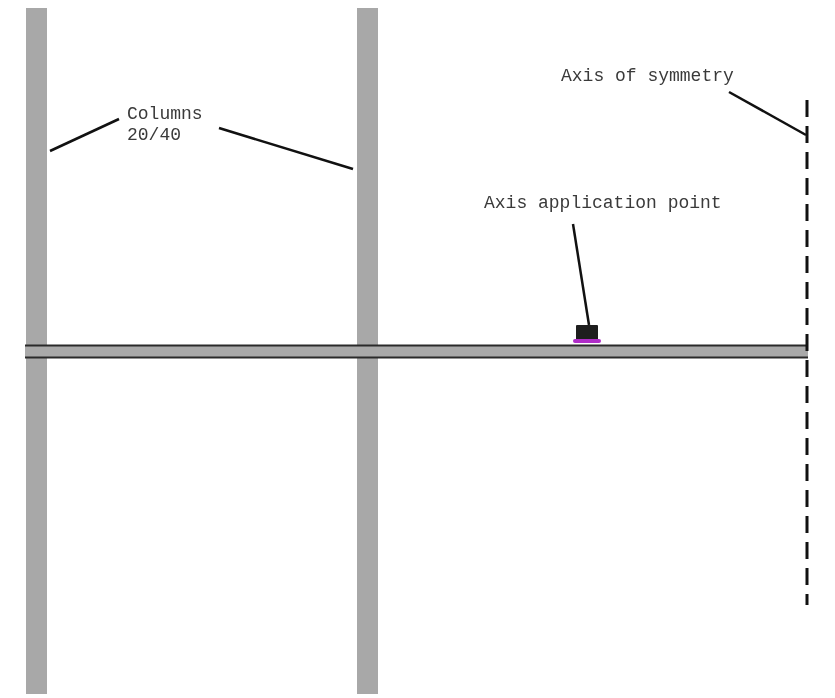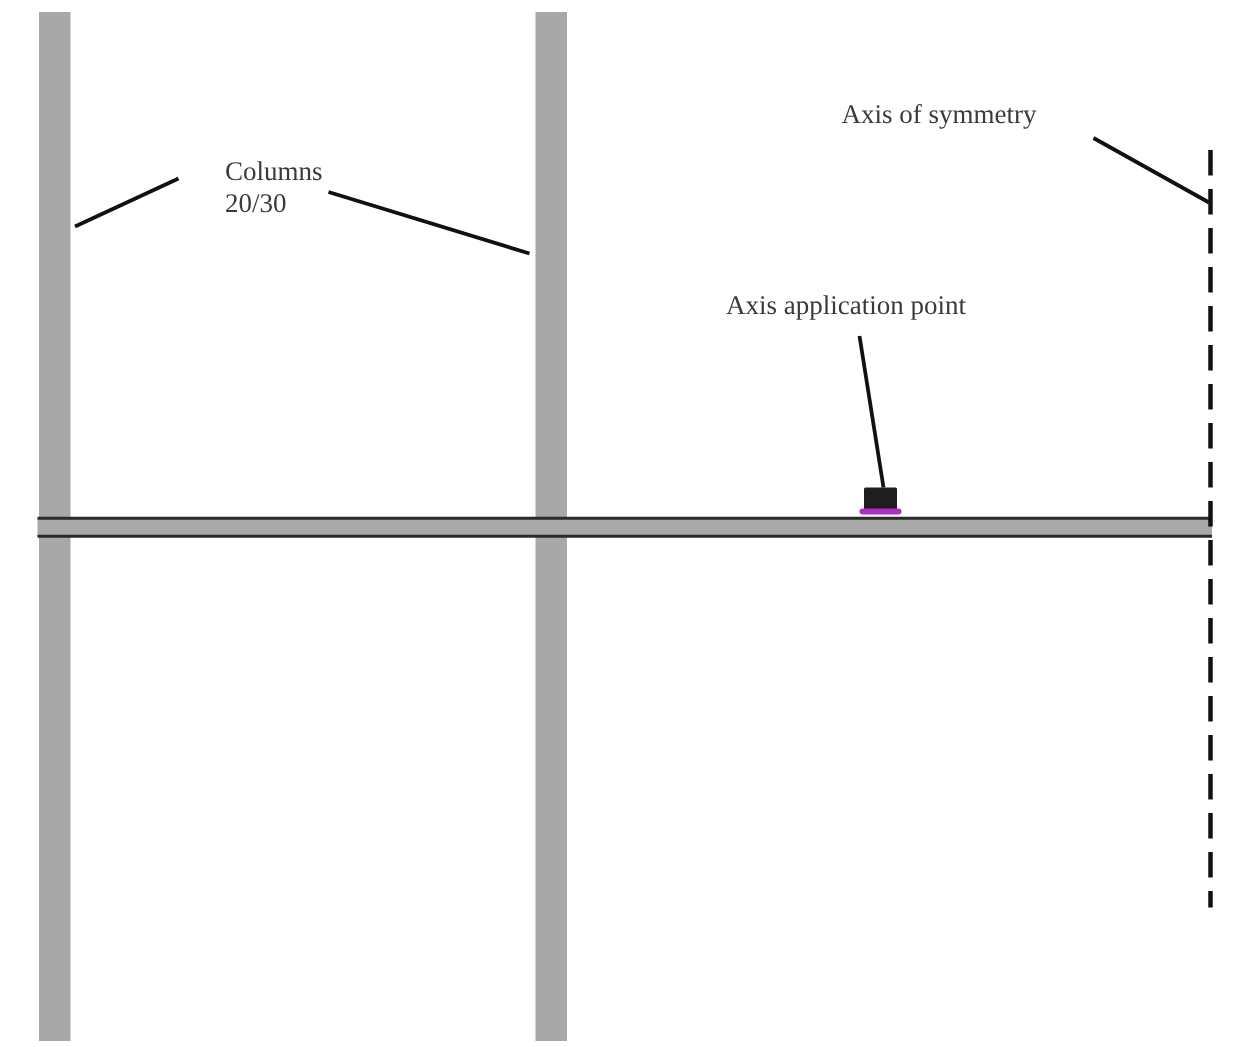--- a/index.html
+++ b/index.html
@@ -20,22 +20,23 @@
       top: 0;
       width: 835px;
       height: 698px;
     }
     .label {
       position: absolute;
       color: #3a3a3a;
       font-size: 18px;
       line-height: 21px;
       white-space: nowrap;
+      font-family: Liberation Mono, monospace;
     }
-    #columns-label { left: 127px; top: 104px; margin-left: 23px; }
+    #columns-label { left: 127px; top: 104px; }
     #load-label { left: 484px; top: 193px; }
     #axis-label { left: 561px; top: 66px; }
   </style>
 </head>
 <body>
 
 <svg id="diagram" viewBox="0 0 835 698" xmlns="http://www.w3.org/2000/svg">
 
   <rect x="26" y="8" width="21" height="686" fill="#a8a8a8"></rect>
   <rect x="357" y="8" width="21" height="686" fill="#a8a8a8"></rect>
@@ -54,18 +55,18 @@
   <line x1="807" y1="100" x2="807" y2="605" stroke="#111111" stroke-width="3" stroke-dasharray="17 9"></line>
 
   <line x1="50" y1="151" x2="119" y2="119" stroke="#111111" stroke-width="2.5"></line>
   <line x1="219" y1="128" x2="353" y2="169" stroke="#111111" stroke-width="2.5"></line>
   <line x1="573" y1="224" x2="589" y2="325" stroke="#111111" stroke-width="2.5"></line>
   <line x1="729" y1="92" x2="806" y2="135" stroke="#111111" stroke-width="2.5"></line>
 </svg>
 
 <div id="columns-label" class="label">
   <div>Columns</div>
-  <div>20/30</div>
+  <div>20/40</div>
 </div>
 
 <div id="load-label" class="label">Axis application point</div>
 
 <div id="axis-label" class="label">Axis of symmetry</div>
 
 </body></html>

